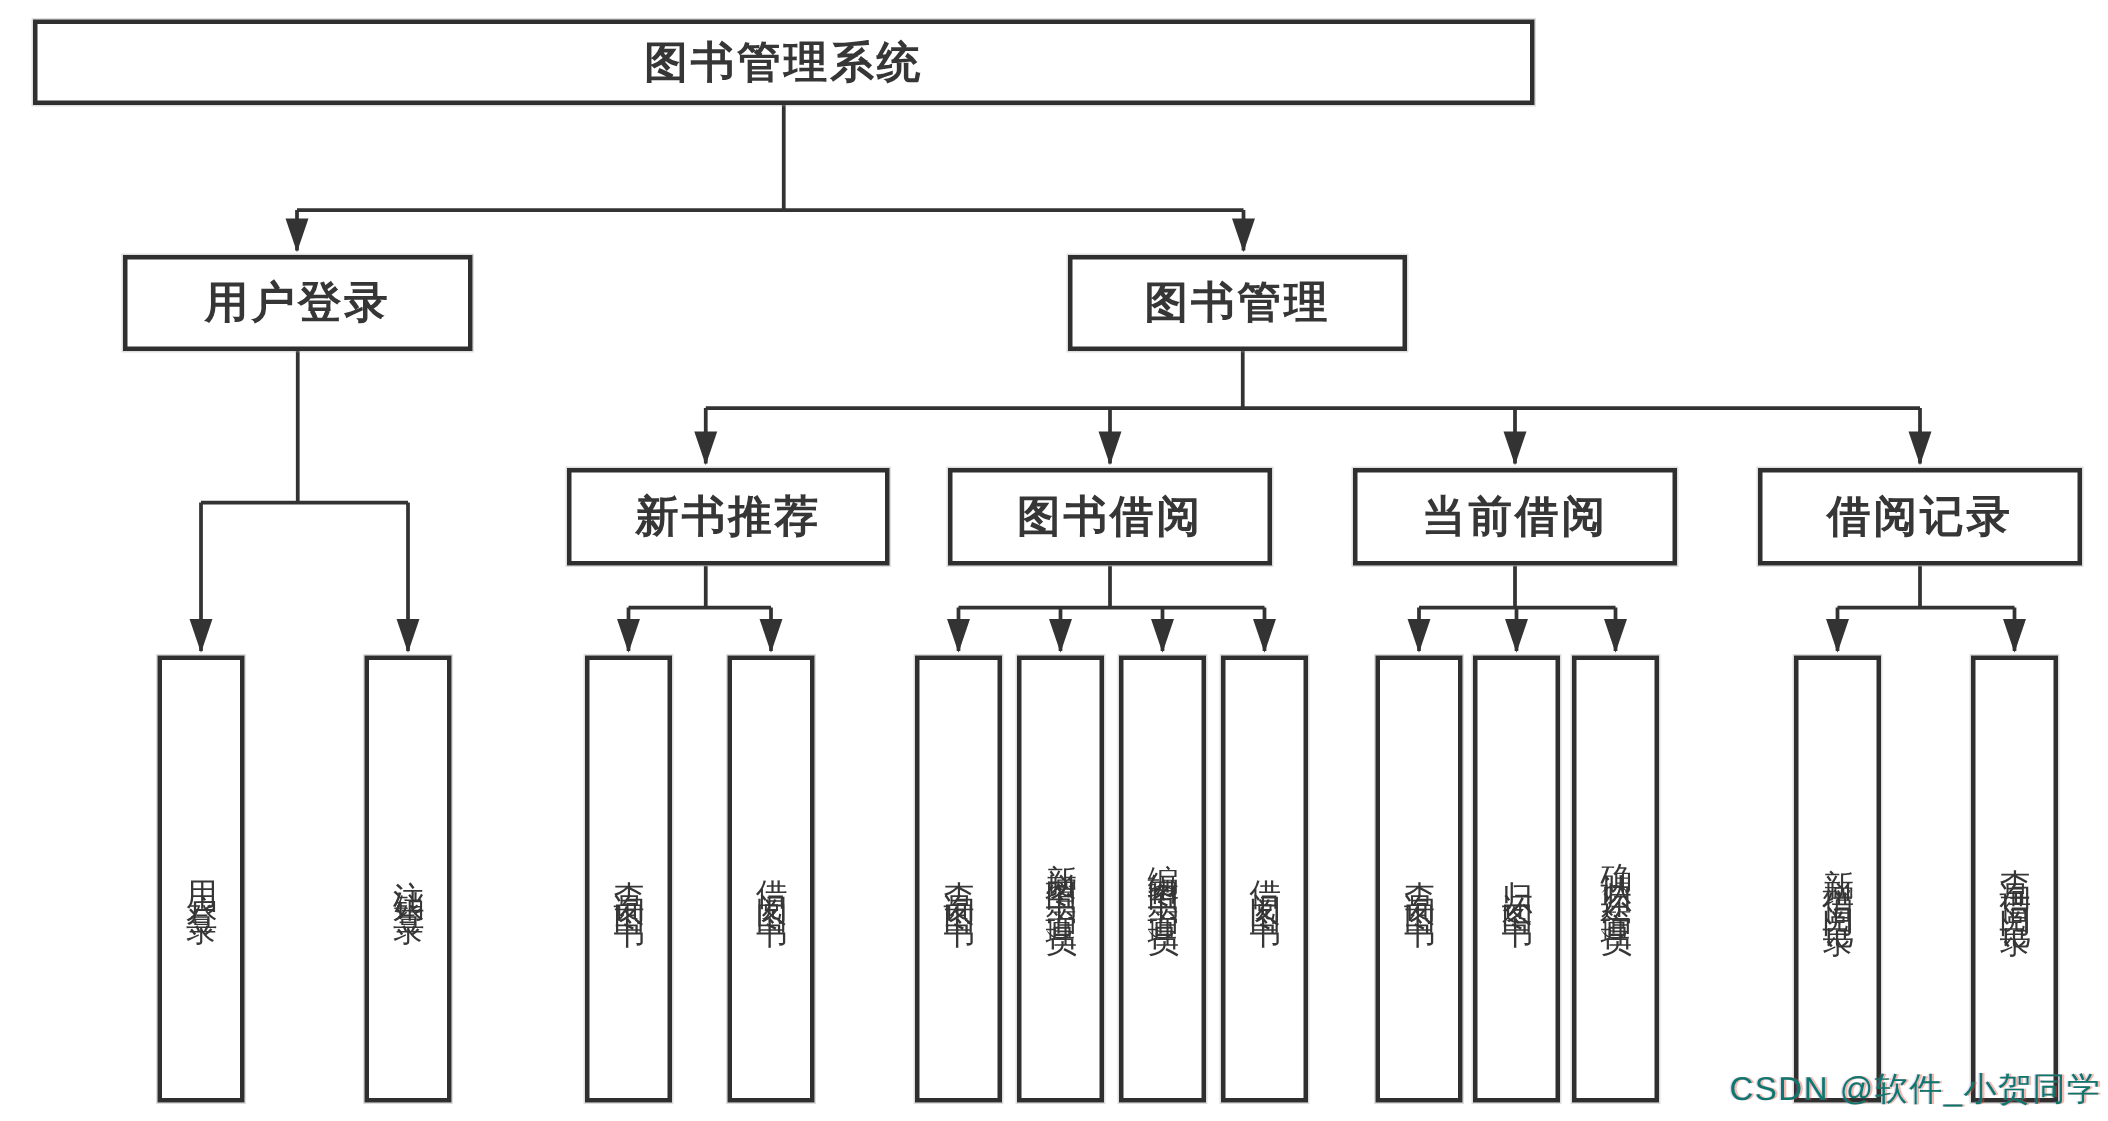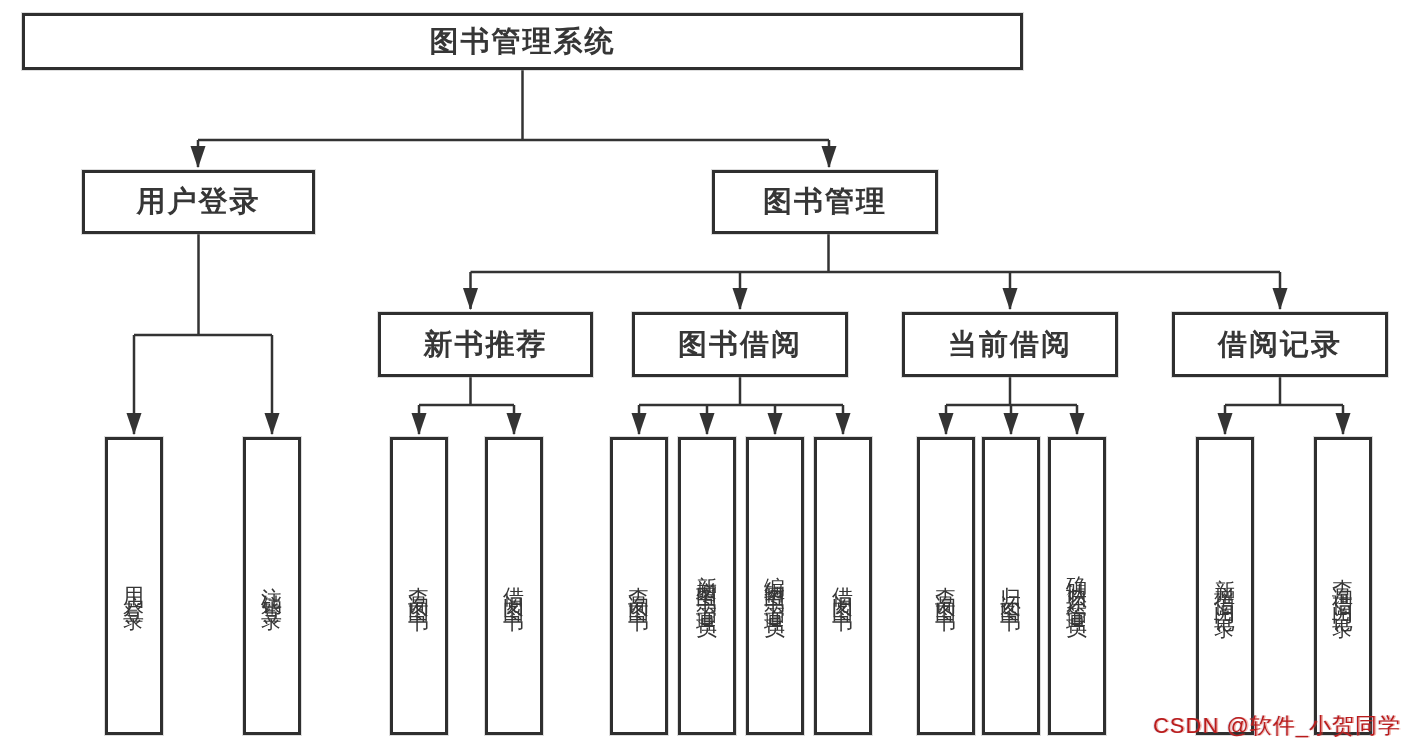--- a/index.html
+++ b/index.html
@@ -47,21 +47,21 @@
     line-height: 1;
     color: #363636;
   }
   .v-label.tight { letter-spacing: 6px; }
   #watermark {
     position: absolute;
     right: 4px;
     top: 711px;
     z-index: 5;
     font-size: 22px;
-    color: #b91c1c;
+    color: #0f766e;
     letter-spacing: 1px;
     text-shadow: 1.5px 0 0 rgba(231, 76, 60, 0.40), -1px 0 0 rgba(120,140,200,0.25);
     white-space: nowrap;
   }
 </style>
 </head>
 <body>
 
 <div id="canvas">
 

